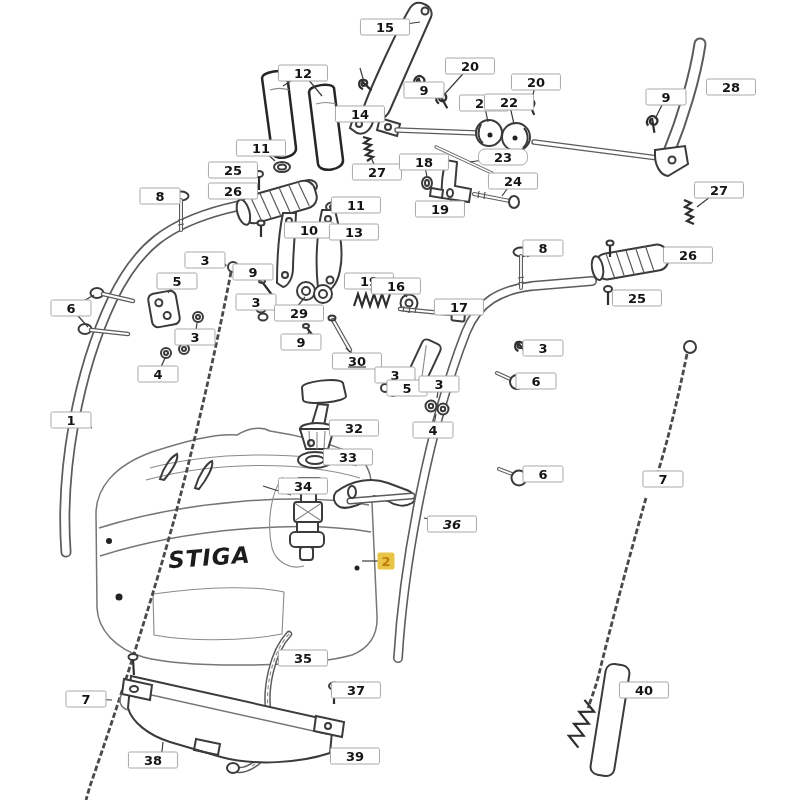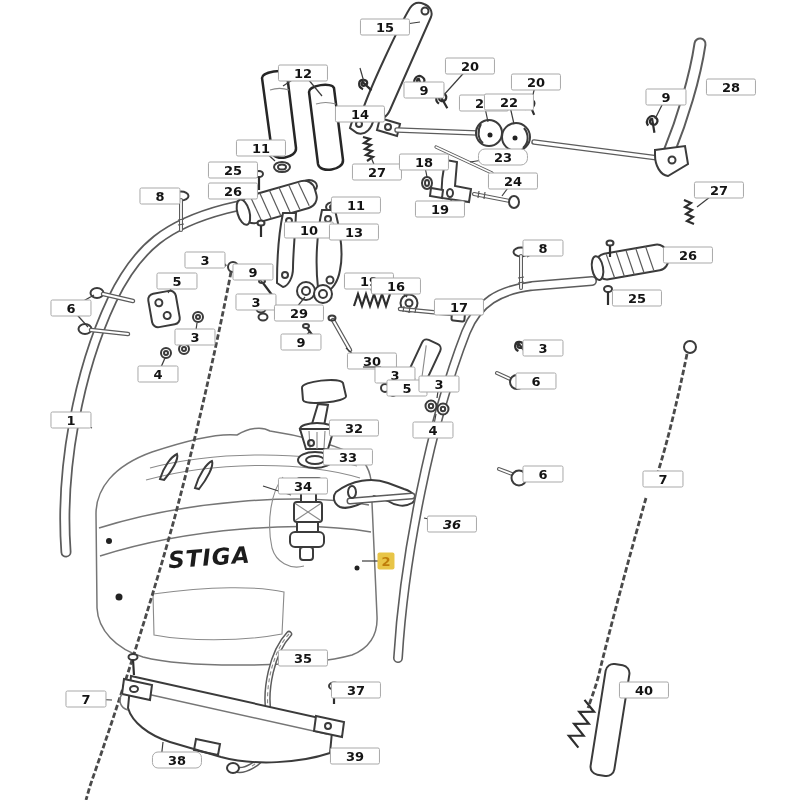--- a/index.html
+++ b/index.html
@@ -476,21 +476,21 @@
       <div class="part-label" style="left: 309px; top: 230px;">10</div>
       <div class="part-label" style="left: 354px; top: 232px;">13</div>
       <div class="part-label" style="left: 205px; top: 260px;">3</div>
       <div class="part-label" style="left: 253px; top: 272px;">9</div>
       <div class="part-label" style="left: 256px; top: 302px;">3</div>
       <div class="part-label" style="left: 299px; top: 313px;">29</div>
       <div class="part-label" style="left: 301px; top: 342px;">9</div>
       <div class="part-label" style="left: 369px; top: 281px;">19</div>
       <div class="part-label" style="left: 396px; top: 286px;">16</div>
       <div class="part-label" style="left: 459px; top: 307px;">17</div>
-      <div class="part-label" style="left: 372px; top: 361px; text-decoration: underline;">30</div>
+      <div class="part-label" style="left: 357px; top: 361px; text-decoration: underline;">30</div>
       <div class="part-label" style="left: 543px; top: 248px;">8</div>
       <div class="part-label" style="left: 688px; top: 255px;">26</div>
       <div class="part-label" style="left: 637px; top: 298px;">25</div>
       <div class="part-label" style="left: 543px; top: 348px;">3</div>
       <div class="part-label" style="left: 536px; top: 381px;">6</div>
       <div class="part-label" style="left: 543px; top: 474px;">6</div>
       <div class="part-label" style="left: 395px; top: 375px;">3</div>
       <div class="part-label" style="left: 407px; top: 388px;">5</div>
       <div class="part-label" style="left: 439px; top: 384px;">3</div>
       <div class="part-label" style="left: 433px; top: 430px;">4</div>
@@ -501,17 +501,17 @@
       <div class="part-label" style="left: 71px; top: 420px;">1</div>
       <div class="part-label" style="left: 354px; top: 428px;">32</div>
       <div class="part-label" style="left: 348px; top: 457px;">33</div>
       <div class="part-label" style="left: 263px; top: 486px; margin-left: 40px;">34</div>
       <div class="part-label" style="left: 452px; top: 524px; font-style: italic;">36</div>
       <div class="part-label hl" style="left: 386px; top: 561px; background: rgb(232, 197, 71); color: rgb(191, 125, 10);">2</div>
       <div class="part-label" style="left: 663px; top: 479px;">7</div>
       <div class="part-label" style="left: 303px; top: 658px;">35</div>
       <div class="part-label" style="left: 356px; top: 690px;">37</div>
       <div class="part-label" style="left: 355px; top: 756px;">39</div>
-      <div class="part-label" style="left: 177px; top: 760px; border-radius: 6px;">38</div>
+      <div class="part-label" style="left: 153px; top: 760px;">38</div>
       <div class="part-label" style="left: 86px; top: 699px;">7</div>
       <div class="part-label" style="left: 644px; top: 690px;">40</div>
     </div>
 </div>
 
 </body></html>

